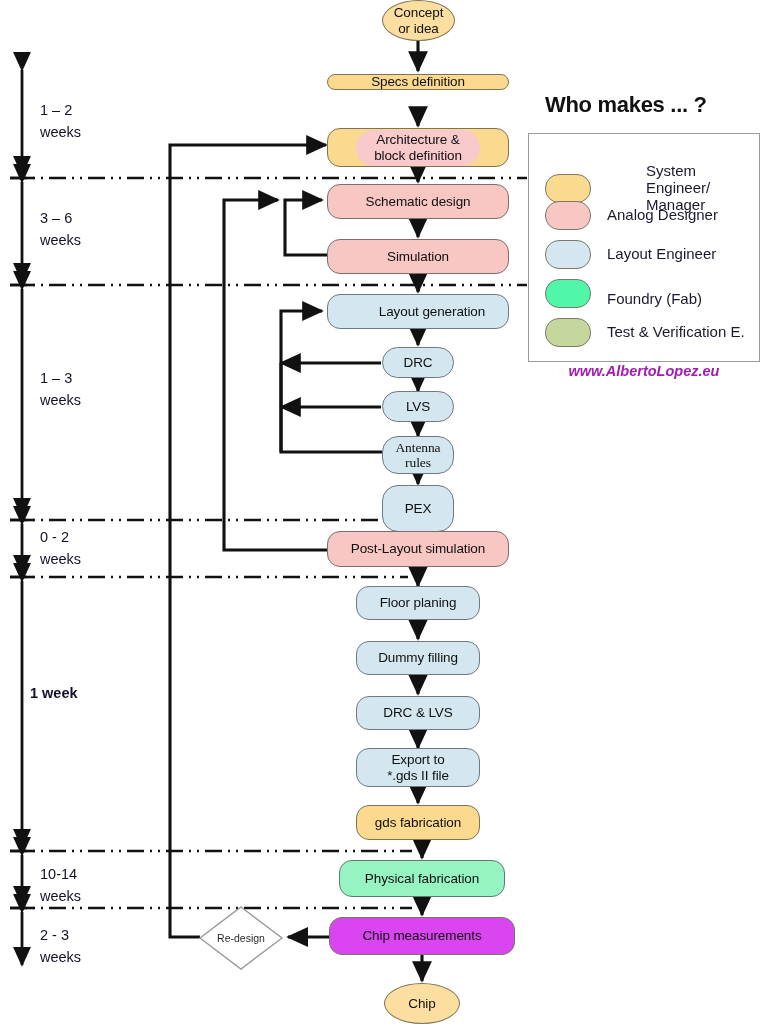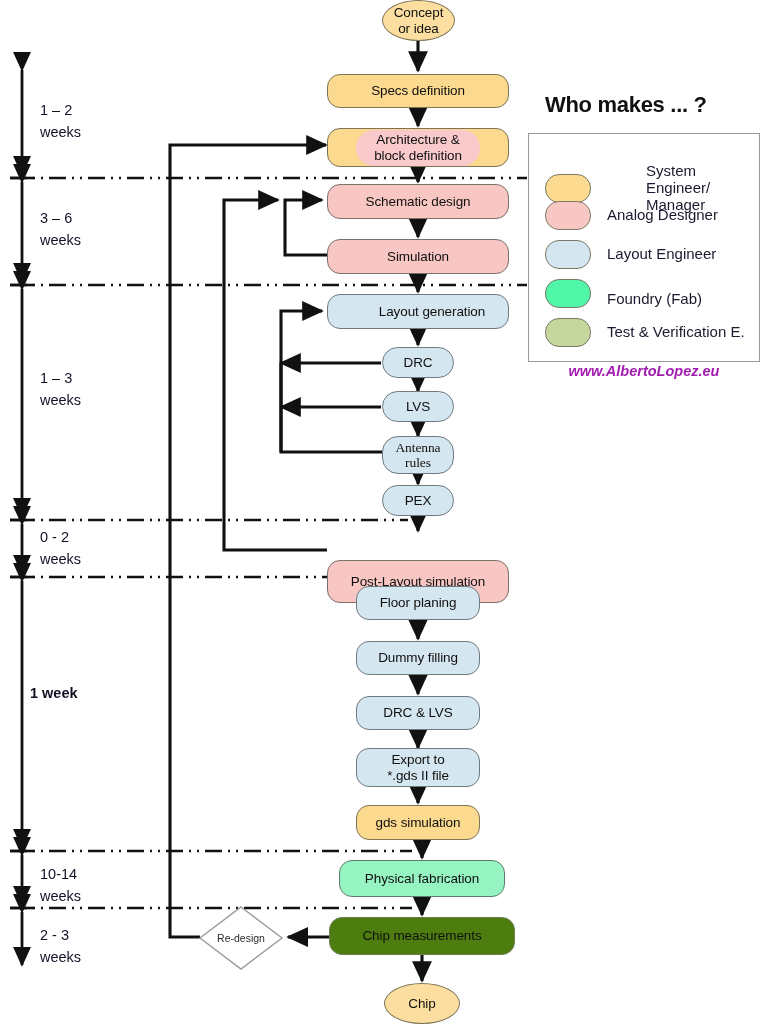--- a/index.html
+++ b/index.html
@@ -22,21 +22,21 @@
   }
   .node.wide{border-radius:13px;}
   .node.small{border-radius:16px;}
   .node.term{border-radius:50%/50%;}
 
   .c-yellow{background:#FBD98E;border-color:#7d7355;}
   .c-yellow2{background:#FCDFA0;border-color:#7d7355;}
   .c-pink{background:#F8C6C3;border-color:#7a6f6b;}
   .c-blue{background:#D4E6EF;border-color:#6e7a80;}
   .c-green{background:#96F3C2;border-color:#5d7d6b;}
-  .c-olive{background:#4d7c0f;border-color:#6f7a58;}
+  .c-olive{background:#d946ef;border-color:#6f7a58;}
 
   .arch-hl{
     position:absolute;left:50%;top:50%;transform:translate(-50%,-50%);
     width:124px;height:36px;border-radius:18px;background:#F9C9CB;
     z-index:-1;
   }
   .node-inner{position:relative;z-index:1;}
 
   
   #legend-title{
@@ -184,21 +184,21 @@
   </div>
   <div class="tl-label" style="top:925px;">
     <span>2 - 3</span><br>
     <span>weeks</span>
   </div>
 
   <div class="node term c-yellow2" style="left:382px;top:0px;width:73px;height:41px;">
     <span class="node-inner">Concept<br>or idea</span>
   </div>
 
-  <div class="node wide c-yellow" style="left:327px;top:74px;width:182px;height:34px;">
+  <div class="node wide c-yellow" style="left:327px;top:74px;width:182px;height:16px;">
     <span class="node-inner">Specs definition</span>
   </div>
 
   <div class="node wide c-yellow" style="left:327px;top:128px;width:182px;height:39px;">
     <span class="arch-hl"></span>
     <span class="node-inner">Architecture &amp;<br>block definition</span>
   </div>
 
   <div class="node wide c-pink" style="left:327px;top:184px;width:182px;height:35px;">
     <span class="node-inner">Schematic design</span>
@@ -217,46 +217,46 @@
   </div>
 
   <div class="node small c-blue" style="left:382px;top:391px;width:72px;height:31px;">
     <span class="node-inner">LVS</span>
   </div>
 
   <div class="node small c-blue" style="left:382px;top:436px;width:72px;height:38px;font-family:Liberation Serif, serif;">
     <span class="node-inner">Antenna<br>rules</span>
   </div>
 
-  <div class="node small c-blue" style="left:382px;top:485px;width:72px;height:31px;">
+  <div class="node small c-blue" style="left:382px;top:485px;width:72px;height:47px;">
     <span class="node-inner">PEX</span>
   </div>
 
-  <div class="node wide c-pink" style="left:327px;top:560px;width:182px;height:43px;">
+  <div class="node wide c-pink" style="left:327px;top:531px;width:182px;height:36px;">
     <span class="node-inner">Post-Layout simulation</span>
   </div>
 
   <div class="node wide c-blue" style="left:356px;top:586px;width:124px;height:34px;">
     <span class="node-inner">Floor planing</span>
   </div>
 
   <div class="node wide c-blue" style="left:356px;top:641px;width:124px;height:34px;">
     <span class="node-inner">Dummy filling</span>
   </div>
 
   <div class="node wide c-blue" style="left:356px;top:696px;width:124px;height:34px;">
     <span class="node-inner">DRC &amp; LVS</span>
   </div>
 
   <div class="node wide c-blue" style="left:356px;top:748px;width:124px;height:39px;">
     <span class="node-inner">Export to<br>*.gds II file</span>
   </div>
 
   <div class="node wide c-yellow" style="left:356px;top:805px;width:124px;height:35px;">
-    <span class="node-inner">gds simulation</span>
+    <span class="node-inner">gds fabrication</span>
   </div>
 
   <div class="node wide c-green" style="left:339px;top:860px;width:166px;height:37px;">
     <span class="node-inner">Physical fabrication</span>
   </div>
 
   <div class="node wide c-olive" style="left:329px;top:917px;width:186px;height:38px;">
     <span class="node-inner">Chip measurements</span>
   </div>
 

